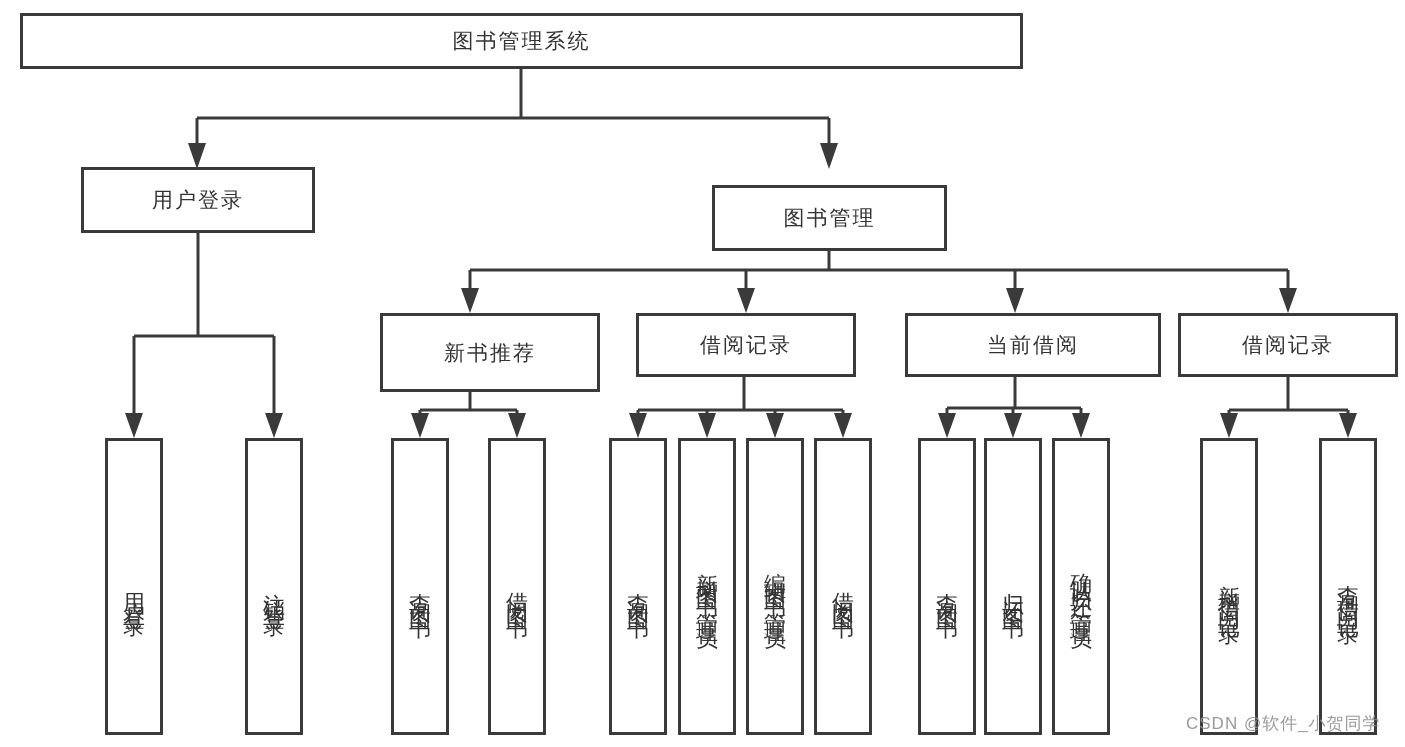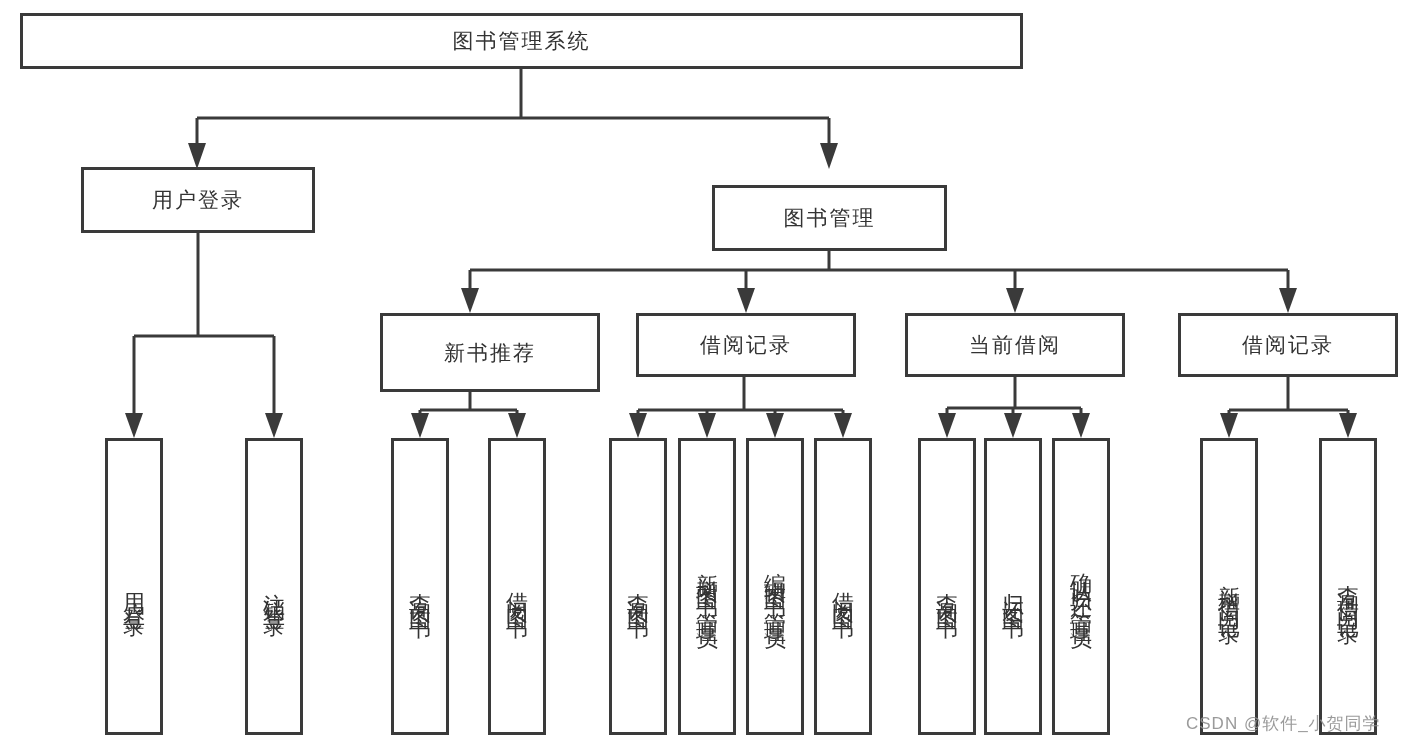--- a/index.html
+++ b/index.html
@@ -126,21 +126,21 @@
   <div class="box hbox" style="left:712px; top:167px; width:235px; height:66px;margin-top:18px;">
     <span>图书管理</span>
   </div>
 
   <div class="box hbox" style="left:380px; top:313px; width:220px; height:79px;">
     <span>新书推荐</span>
   </div>
   <div class="box hbox" style="left:636px; top:313px; width:220px; height:64px;">
     <span>借阅记录</span>
   </div>
-  <div class="box hbox" style="left:905px; top:313px; width:220px; height:64px;">
+  <div class="box hbox" style="left:905px; top:313px; width:256px; height:64px;">
     <span>当前借阅</span>
   </div>
   <div class="box hbox" style="left:1178px; top:313px; width:220px; height:64px;">
     <span>借阅记录</span>
   </div>
 
   <div class="box vbox" style="left:105px; top:438px; width:58px; height:297px;">
     <span>用户登录</span>
   </div>
   <div class="box vbox" style="left:245px; top:438px; width:58px; height:297px;">

